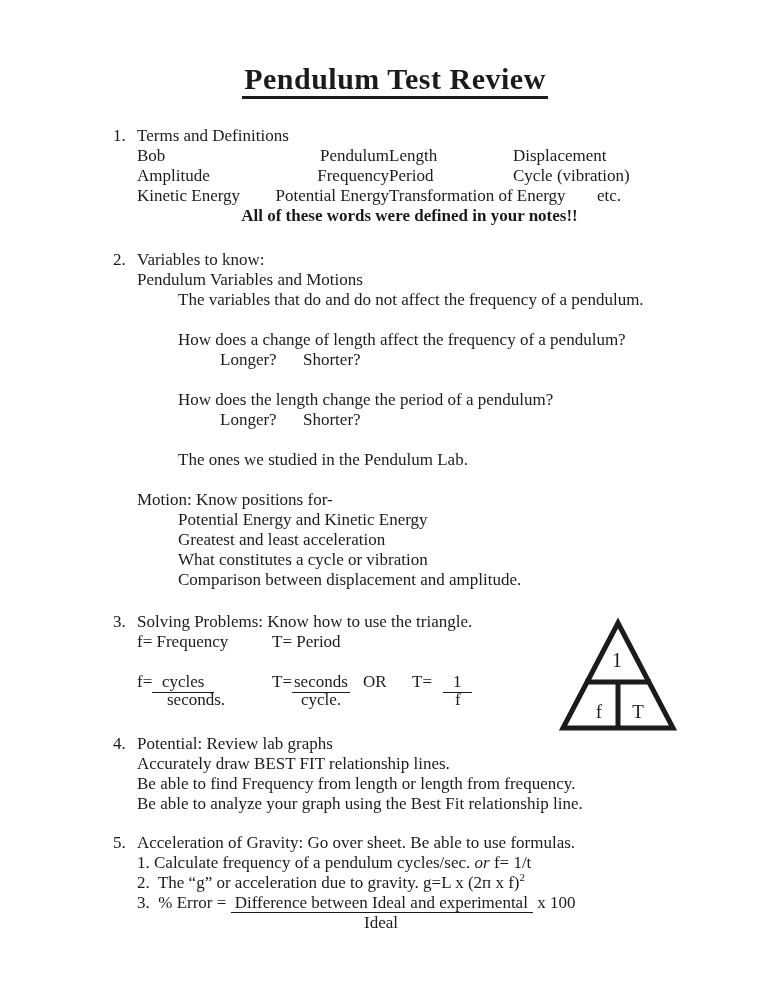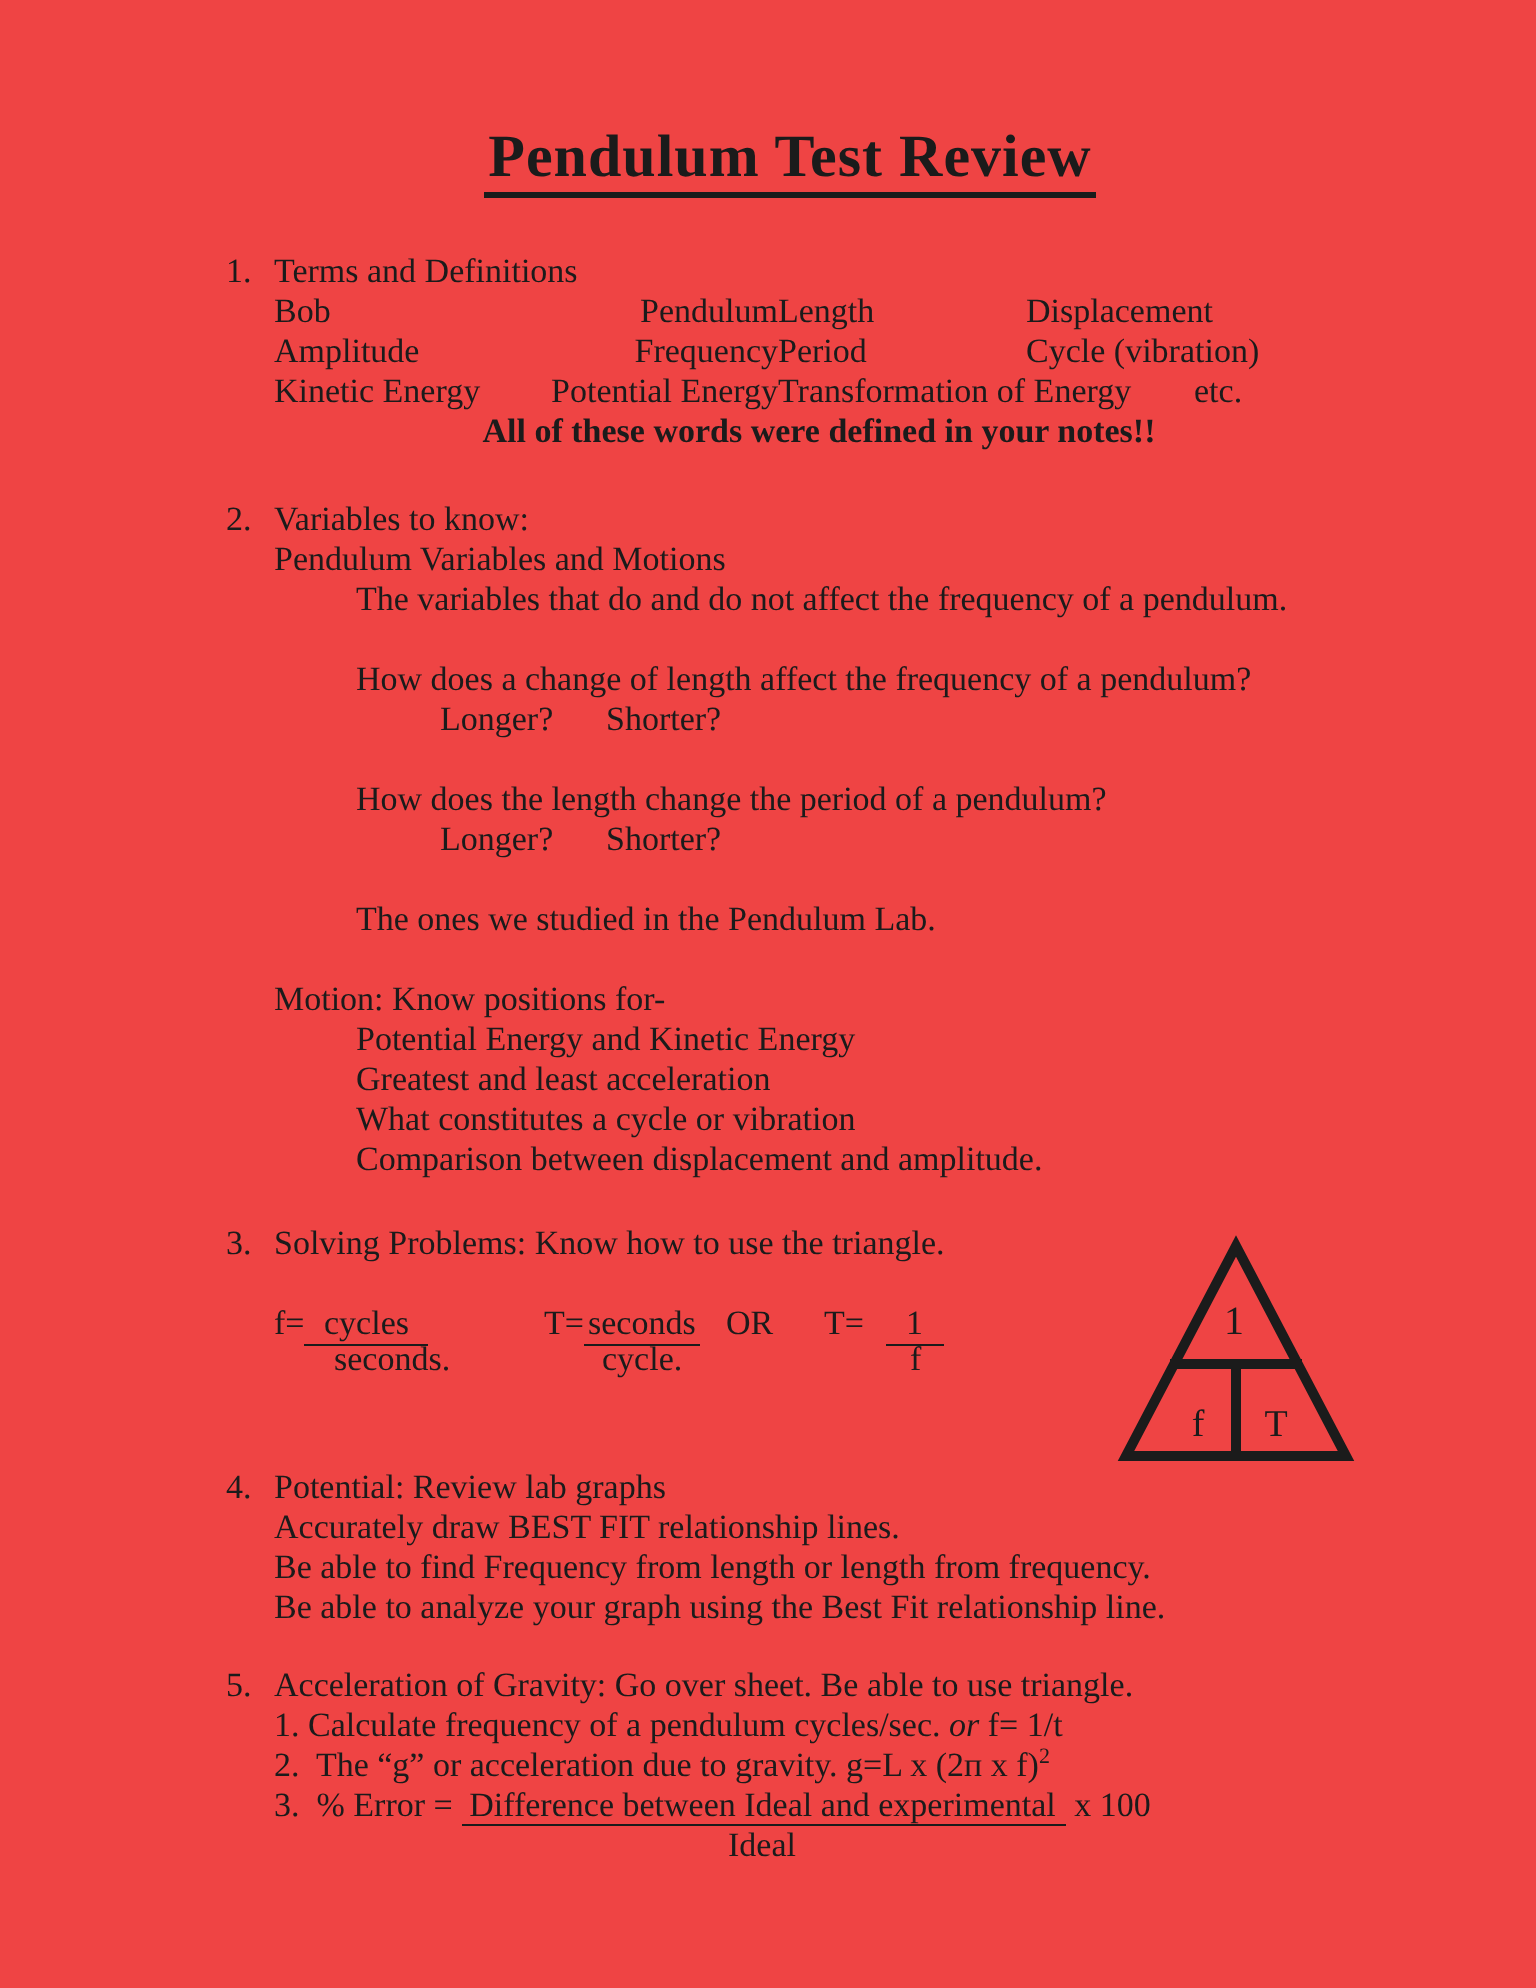--- a/index.html
+++ b/index.html
@@ -1,19 +1,19 @@
 <!DOCTYPE html>
 <html><head>
 <meta charset="utf-8">
 <style>
   html,body{margin:0;padding:0;background:#e8e8e8;}
   .page{
     position:relative;
     width:768px;height:994px;
-    background:#ef4444;
+    background:#ffffff;
     font-family:"Liberation Serif","DejaVu Serif",serif;
     font-size:17px;line-height:20px;
     color:#1b1b1b;
     overflow:hidden;
   }
   .title-wrap{position:absolute;left:113px;top:62px;width:564px;text-align:center;}
   .title-wrap .title{
     display:inline-block;
     font-size:30px;line-height:33px;font-weight:bold;
     border-bottom:3px solid #1b1b1b;padding:0 2px 1px 2px;
@@ -118,20 +118,23 @@
         <div class="ind2">Comparison between displacement and amplitude.</div>
       </div>
     </div>
   </div>
 
   <div class="section" style="top:612px;">
     <div class="item">
       <span class="num">3.</span>
       <div class="ibody">
         <div>Solving Problems: Know how to use the triangle.</div>
+        <div class="defs">
+          <span class="def-f">f= Frequency</span><span>T= Period</span>
+        </div>
         <div class="sp"></div>
         <div class="fracs">
           <span style="left:0;">f=</span>
           <span class="u nu1">cycles</span>
           <span class="row2 de1">seconds.</span>
           <span class="tq1">T=</span>
           <span class="u nu2">seconds</span>
           <span class="row2 de2">cycle.</span>
           <span class="orx">OR</span>
           <span class="tq2">T=</span>
@@ -160,21 +163,21 @@
         <div>Be able to find Frequency from length or length from frequency.</div>
         <div>Be able to analyze your graph using the Best Fit relationship line.</div>
       </div>
     </div>
   </div>
 
   <div class="section" style="top:833px;">
     <div class="item">
       <span class="num">5.</span>
       <div class="ibody">
-        <div>Acceleration of Gravity: Go over sheet. Be able to use triangle.</div>
+        <div>Acceleration of Gravity: Go over sheet. Be able to use formulas.</div>
         <div class="pre"><span>1. Calculate frequency of a pendulum cycles/sec. </span><span class="em">or</span><span> f= 1/t</span></div>
         <div class="pre"><span>2.  The “g” or acceleration due to gravity. g=L x (2п x f)</span><sup>2</sup></div>
         <div class="pre"><span>3.  % Error =</span> <span class="u2">Difference between Ideal and experimental</span><span> x 100</span></div>
         <div class="ideal">Ideal</div>
       </div>
     </div>
   </div>
 
 </div>
 

